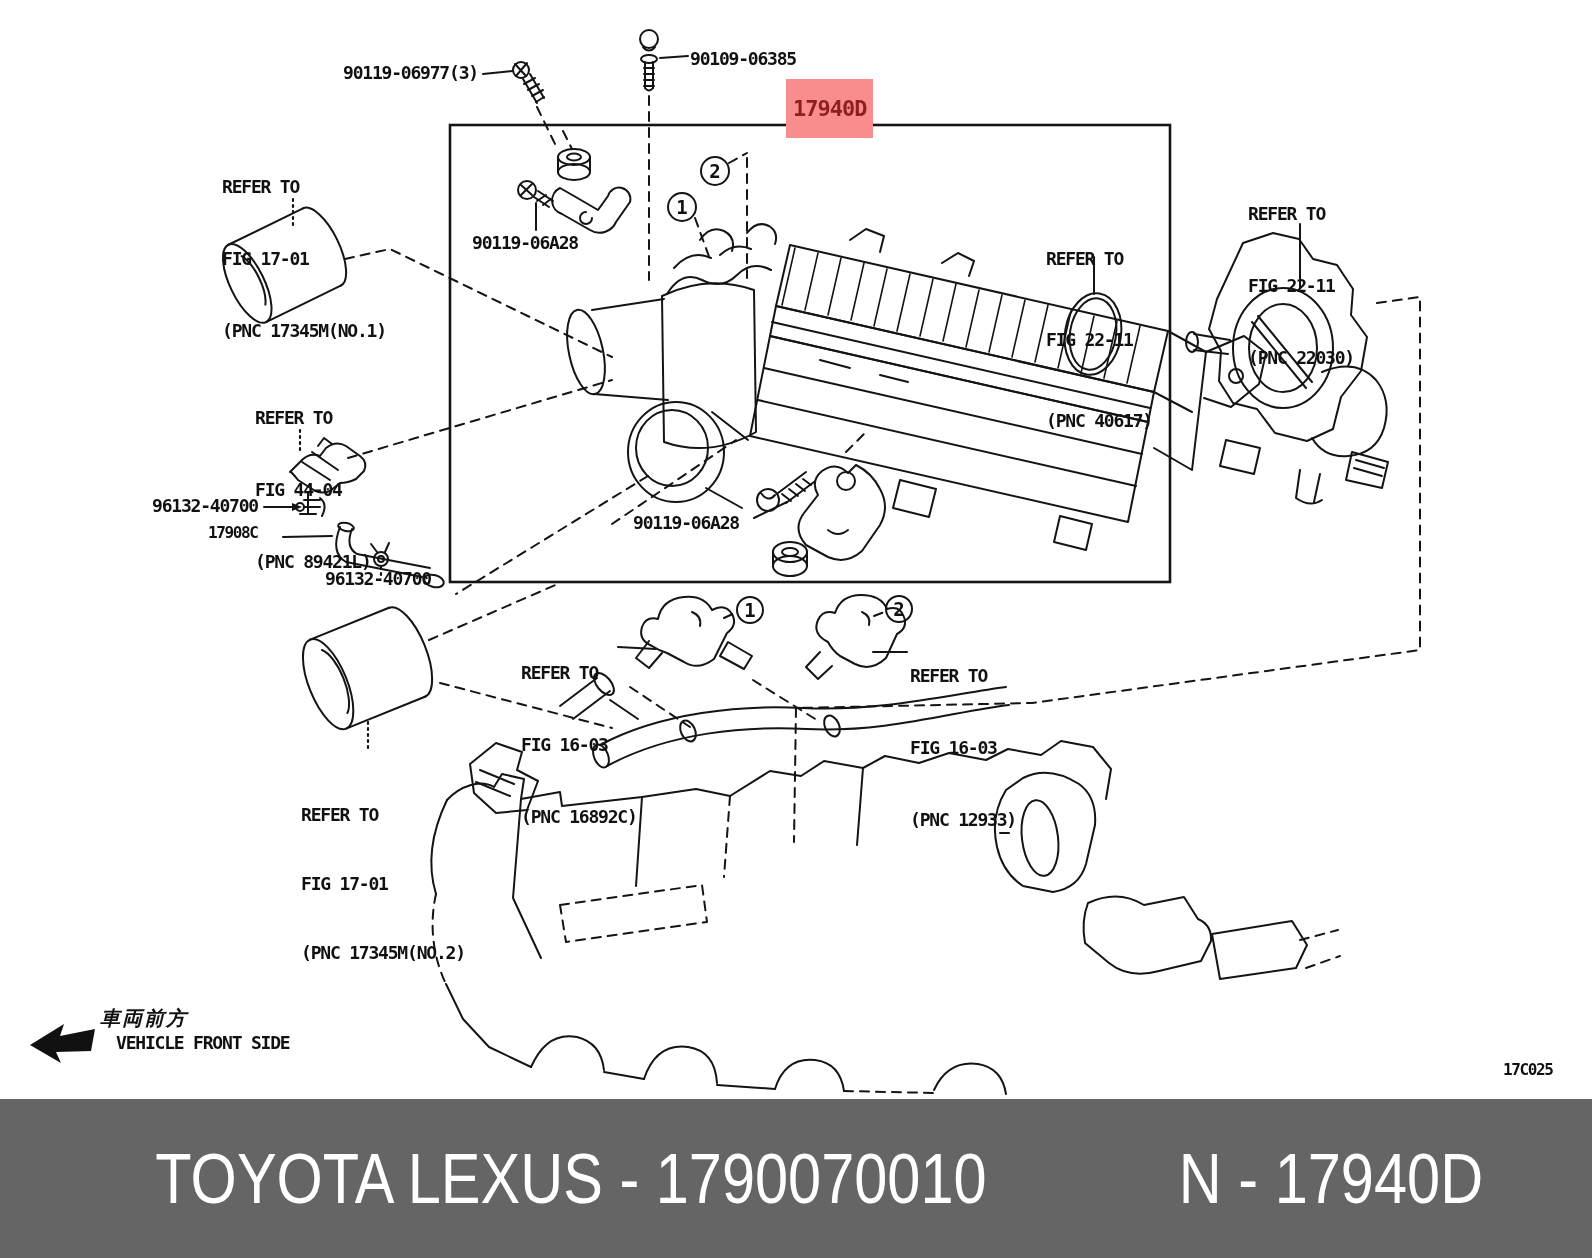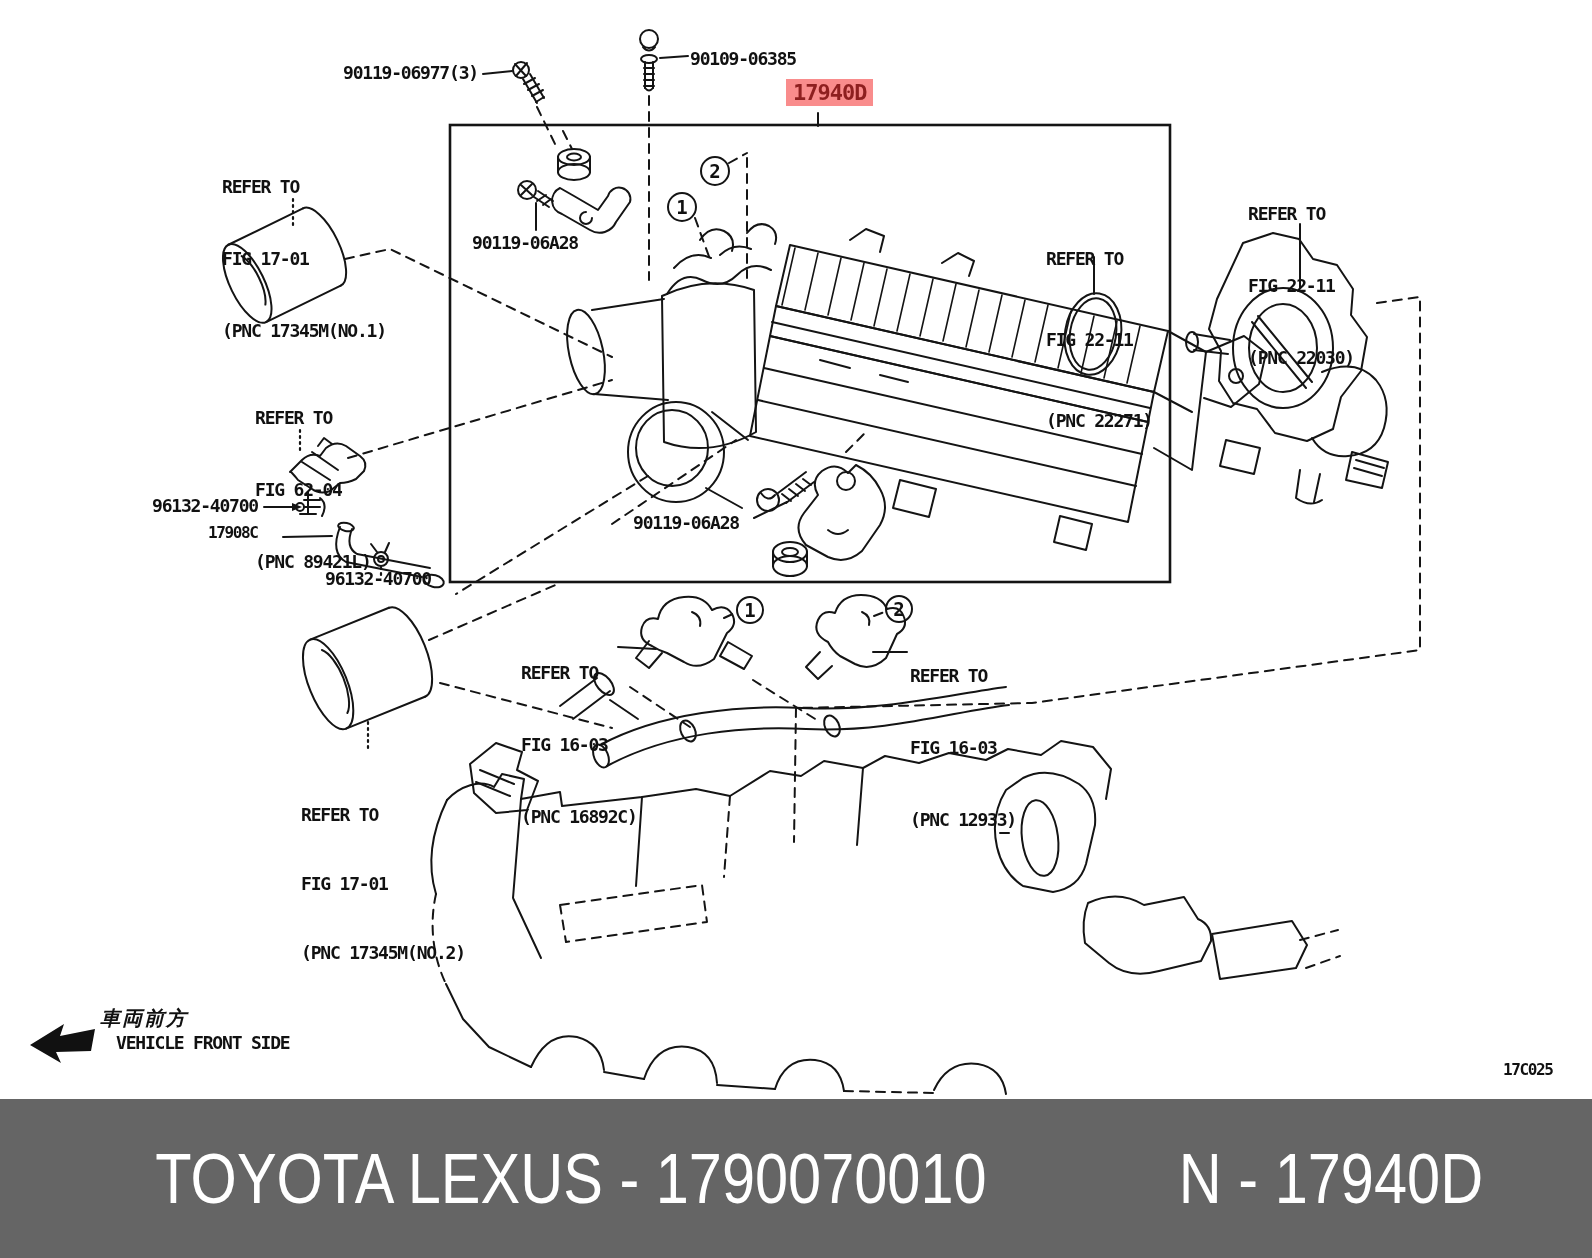--- a/index.html
+++ b/index.html
@@ -8,21 +8,21 @@
   .stage svg { position:absolute; left:0; top:0; }
   .ln  { fill:none; stroke:#141414; stroke-width:2; stroke-linecap:round; stroke-linejoin:round; }
   .ln2 { fill:none; stroke:#141414; stroke-width:2.6; }
   .d   { stroke-dasharray:9 7; }
   .dot { stroke-dasharray:2 4; stroke-width:2.2; }
   .fin { stroke-width:1.6; }
   .lbl { position:absolute; font-weight:bold; font-size:18px; letter-spacing:-1.2px;
          line-height:24px; white-space:pre; color:#111; }
   .lbl-lg { font-size:16px; letter-spacing:-1.4px; }
   .hl  { position:absolute; background:#f98c8c; color:#8e1f1f; font-weight:bold;
-         font-size:22px; letter-spacing:-1px; padding:1px 7px; }
+         font-size:22px; letter-spacing:-1px; padding:17px 7px; }
   .jp  { font-family:"DejaVu Sans", sans-serif; font-size:20px; letter-spacing:2px;font-style:italic; }
   .num { font-family:"DejaVu Sans Mono", monospace; font-weight:bold; font-size:19px; fill:#111; }
   .footer { position:absolute; left:0; top:1099px; width:1592px; height:159px; background:#656565;
             display:flex; align-items:center; justify-content:center; gap:92px; }
   .footer span { color:#ffffff; font-family:"Liberation Sans", sans-serif; font-weight:400;
                  font-size:70px; transform:scaleX(0.85); white-space:pre; }
 </style>
 </head>
 <body>
 
@@ -286,32 +286,32 @@
   <div class="lbl" style="left:222px; top:127px;">
     <div>REFER TO</div>
     <div>FIG 17-01</div>
     <div>(PNC 17345M(NO.1)</div>
   </div>
 
   <div class="lbl" style="left:472px; top:231px;">90119-06A28</div>
 
   <div class="lbl" style="left:255px; top:358px;">
     <div>REFER TO</div>
-    <div>FIG 62-04</div>
+    <div>FIG 44-04</div>
     <div>(PNC 89421L)</div>
   </div>
 
   <div class="lbl" style="left:152px; top:494px;">96132-40700</div>
   <div class="lbl lbl-lg" style="left:208px; top:521px;">17908C</div>
   <div class="lbl" style="left:325px; top:567px;">96132-40700</div>
 
   <div class="lbl" style="left:1046px; top:191px; line-height:27px;">
     <div>REFER TO</div>
     <div>FIG 22-11</div>
-    <div>(PNC 22271)</div>
+    <div>(PNC 40617)</div>
   </div>
 
   <div class="lbl" style="left:1248px; top:154px;">
     <div>REFER TO</div>
     <div>FIG 22-11</div>
     <div>(PNC 22030)</div>
   </div>
 
   <div class="lbl" style="left:633px; top:511px;">90119-06A28</div>
 

